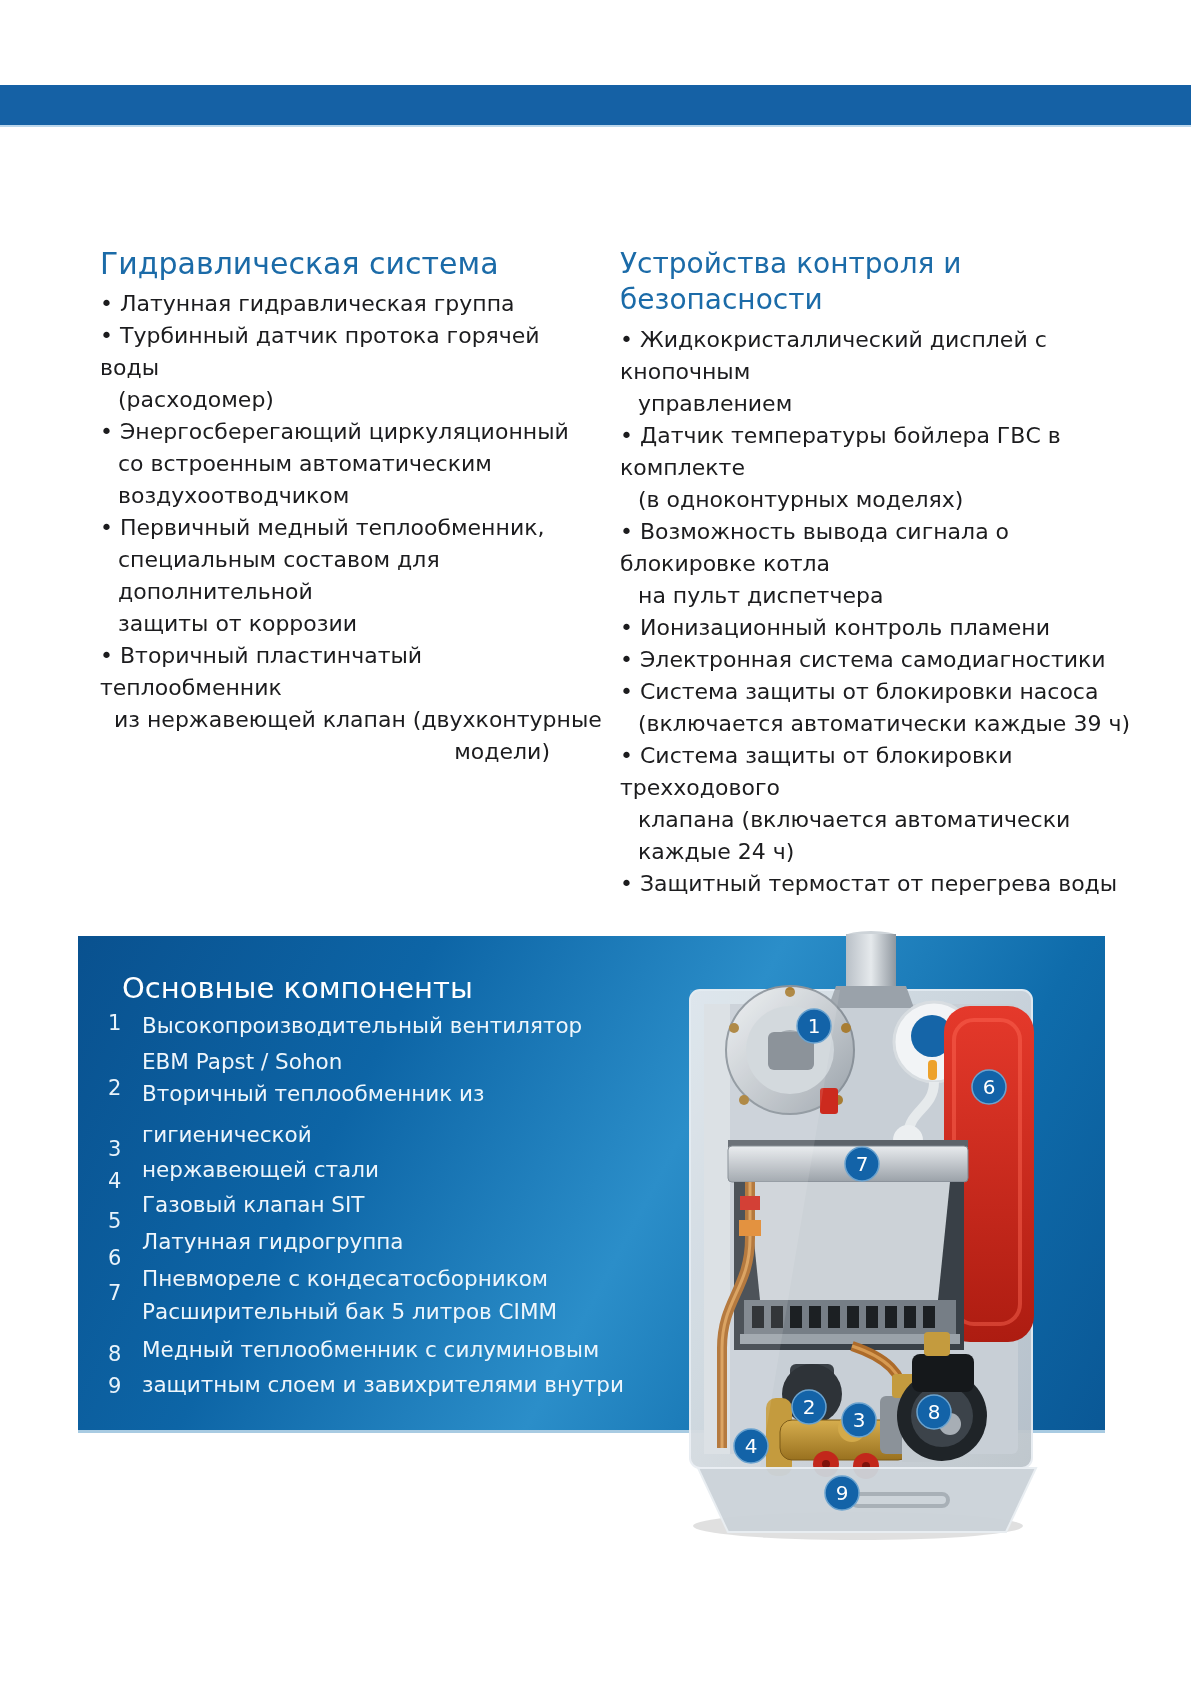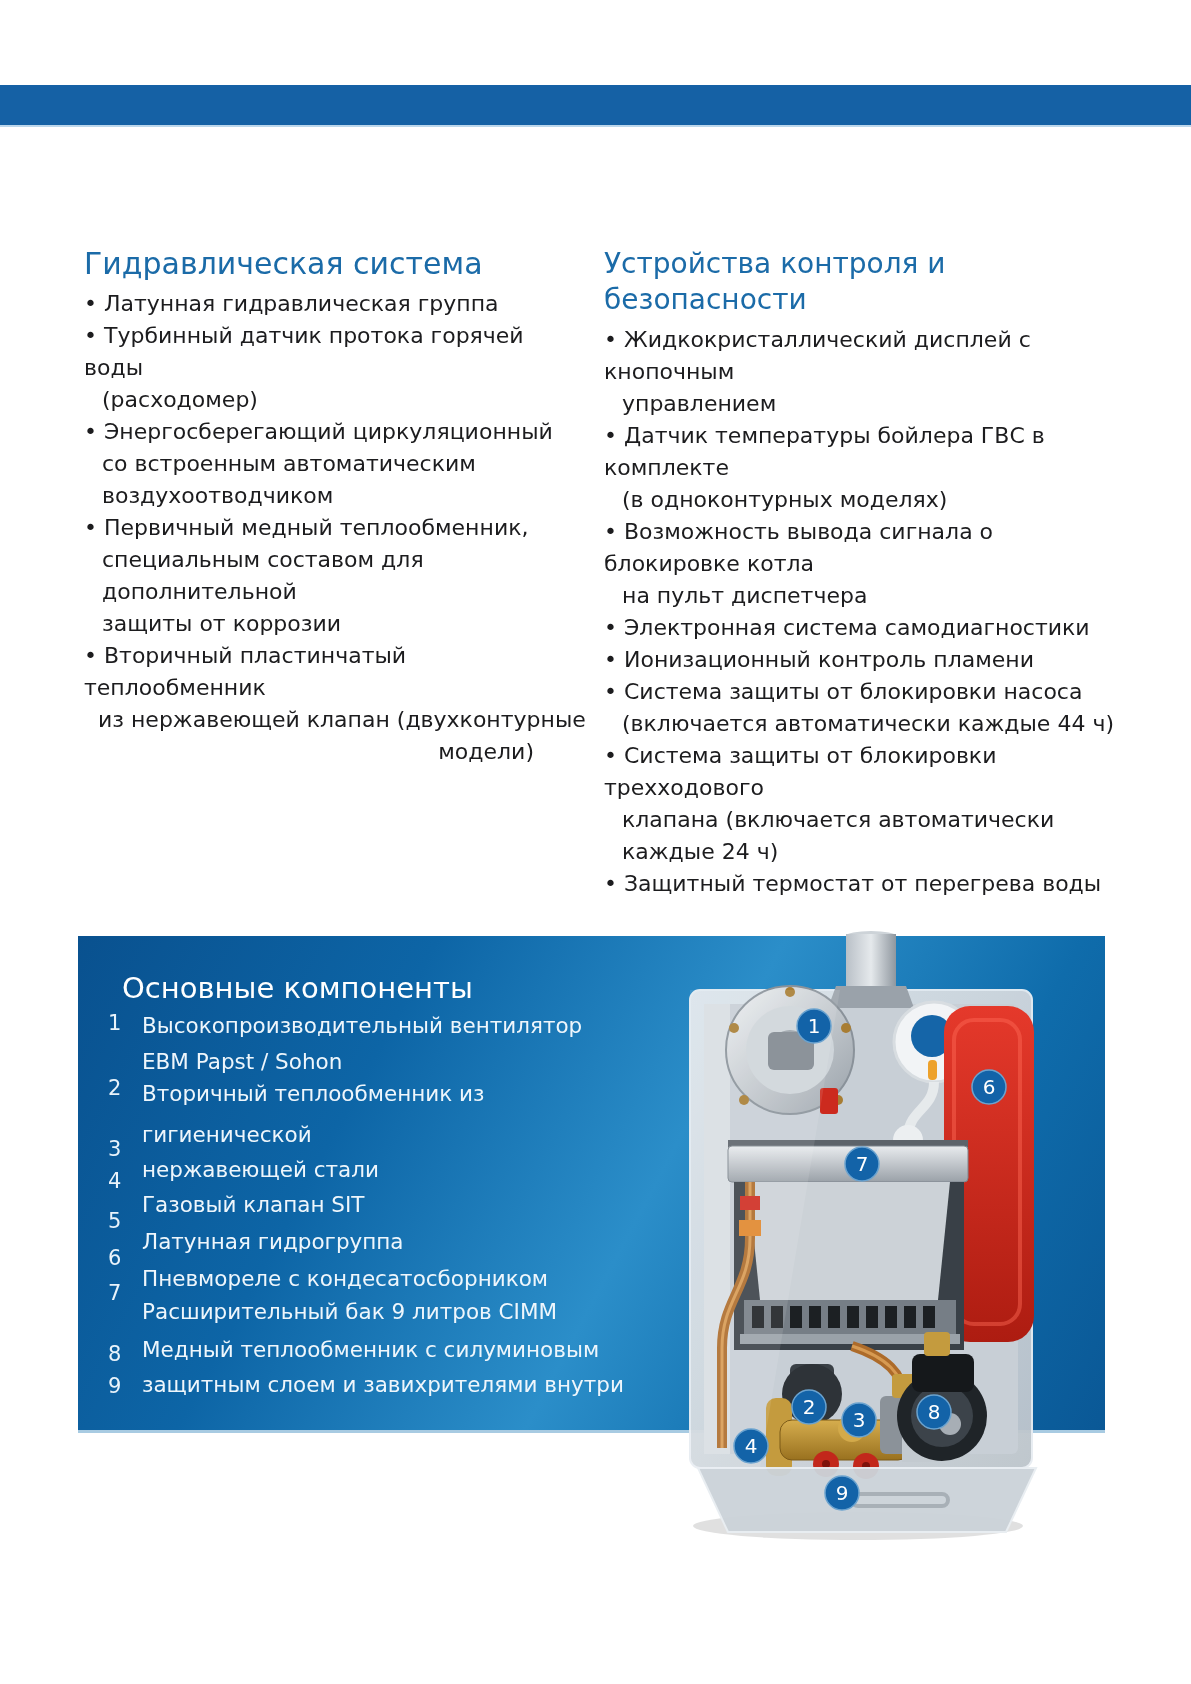--- a/index.html
+++ b/index.html
@@ -6,21 +6,21 @@
   #page {
     position:relative; width:1191px; height:1684px; overflow:hidden;
     background:#ffffff;
     font-family:"DejaVu Sans","Liberation Sans",sans-serif;
     color:#1c1c1e;
   }
   .topbar {
     position:absolute; left:0; top:85px; width:1191px; height:40px;
     background:#1561a5; border-bottom:2px solid #bcd7ec;
   }
-  .col { position:absolute; }
+  .col { position:absolute;margin-left:16px; }
   .col h2 {
     margin:0 0 6px 0; font-weight:400; color:#1b6ba8; line-height:36px;
   }
   .col-left h2 { font-size:30px; }
   .col-right h2 { font-size:28px; }
   .line { font-size:22px; line-height:32px; white-space:nowrap; }
   .indent { padding-left:18px; }
   .indent-sm { padding-left:14px; }
   .right { text-align:right; padding-right:2px; }
   .panel {
@@ -76,24 +76,24 @@
     <h2>Устройства контроля и безопасности</h2>
     <div class="line">• Жидкокристаллический дисплей с</div>
     <div class="line">кнопочным</div>
     <div class="line indent">управлением</div>
     <div class="line">• Датчик температуры бойлера ГВС в</div>
     <div class="line">комплекте</div>
     <div class="line indent">(в одноконтурных моделях)</div>
     <div class="line">• Возможность вывода сигнала о</div>
     <div class="line">блокировке котла</div>
     <div class="line indent">на пульт диспетчера</div>
+    <div class="line">• Ионизационный контроль пламени</div>
     <div class="line">• Электронная система самодиагностики</div>
-    <div class="line">• Ионизационный контроль пламени</div>
     <div class="line">• Система защиты от блокировки насоса</div>
-    <div class="line indent">(включается автоматически каждые 44 ч)</div>
+    <div class="line indent">(включается автоматически каждые 39 ч)</div>
     <div class="line">• Система защиты от блокировки</div>
     <div class="line">трехходового</div>
     <div class="line indent">клапана (включается автоматически</div>
     <div class="line indent">каждые 24 ч)</div>
     <div class="line">• Защитный термостат от перегрева воды</div>
   </div>
 
   <div class="panel">
     <h2 class="panel-title">Основные компоненты</h2>
 
@@ -108,21 +108,21 @@
     <span class="pnum" style="top:437px">9</span>
 
     <span class="prow" style="top:76px">Высокопроизводительный вентилятор</span>
     <span class="prow" style="top:112px">EBM Papst / Sohon</span>
     <span class="prow" style="top:144px">Вторичный теплообменник из</span>
     <span class="prow" style="top:185px">гигиенической</span>
     <span class="prow" style="top:220px">нержавеющей стали</span>
     <span class="prow" style="top:255px">Газовый клапан SIT</span>
     <span class="prow" style="top:292px">Латунная гидрогруппа</span>
     <span class="prow" style="top:329px">Пневмореле с кондесатосборником</span>
-    <span class="prow" style="top:362px">Расширительный бак 9 литров CIMM</span>
+    <span class="prow" style="top:362px">Расширительный бак 5 литров CIMM</span>
     <span class="prow" style="top:400px">Медный теплообменник с силуминовым</span>
     <span class="prow" style="top:435px">защитным слоем и завихрителями внутри</span>
   </div>
 
   <svg class="boiler" viewBox="0 0 430 620">
     <defs>
       <linearGradient id="caseGrad" x1="0" y1="0" x2="1" y2="1">
         <stop offset="0" stop-color="#e3e8ed"></stop>
           <stop offset="1" stop-color="#bdc5cc"></stop>
       </linearGradient>

